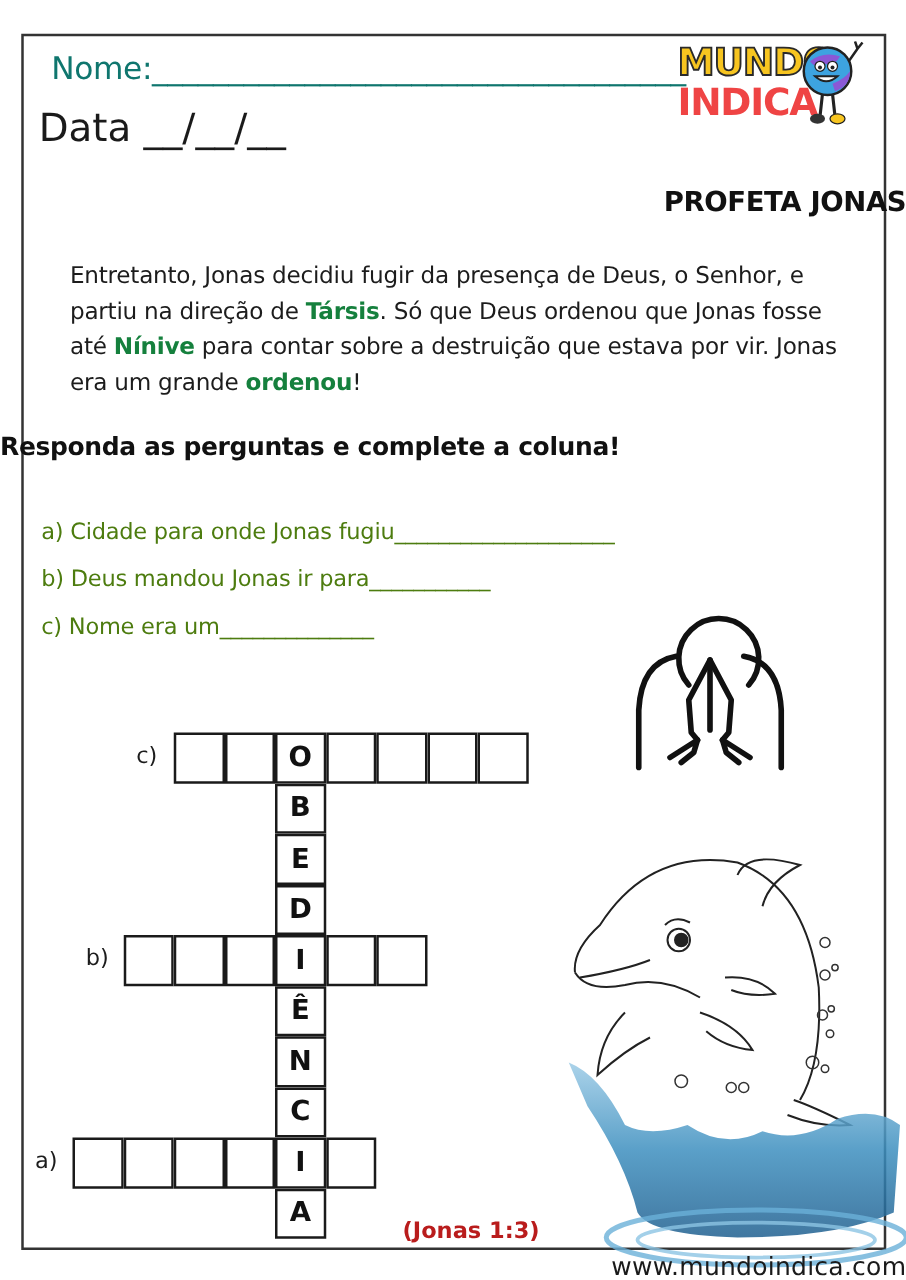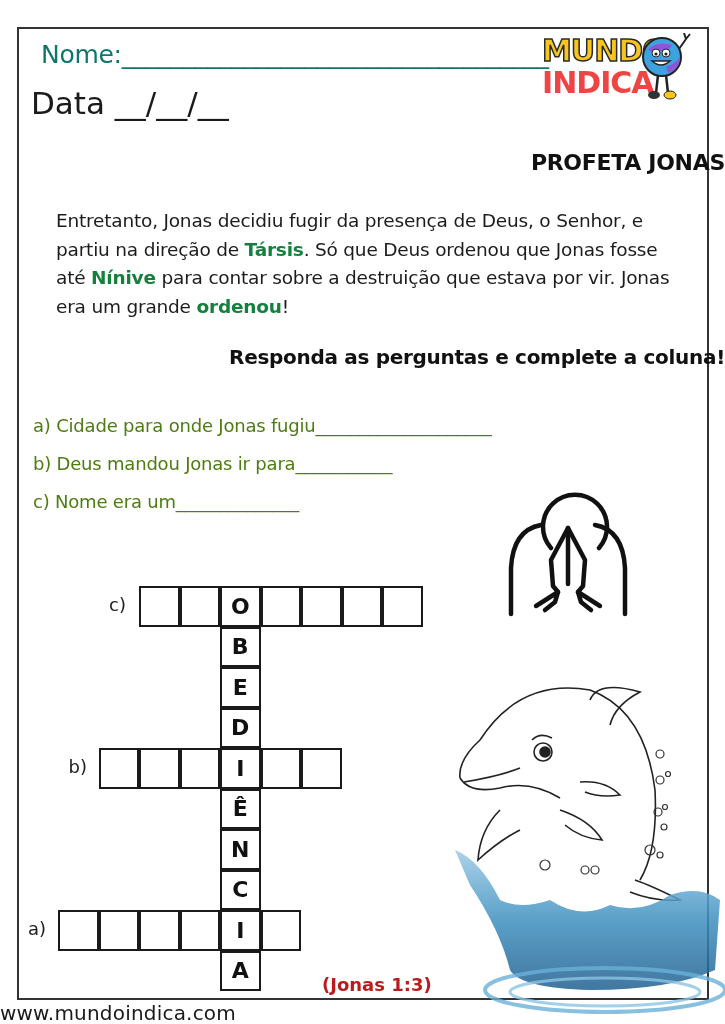--- a/index.html
+++ b/index.html
@@ -19,33 +19,33 @@
       -webkit-text-stroke: 1.5px #2a2a2a; line-height: 32px;
     }
     .logo .indica {
       position: absolute; left: 2px; top: 32px; font-family: "DejaVu Sans", sans-serif; font-weight: bold;
       font-size: 30px; color: #ef4444; letter-spacing: -1px; line-height: 32px;
     }
     .logo .globe { position: absolute; left: 98px; top: -2px; }
     .title { left: 0; width: 725px; top: 150px; text-align: right; font-weight: bold; font-size: 22px; letter-spacing: -0.3px; }
     .para { left: 56px; top: 207px; width: 630px; font-size: 18.5px; line-height: 28.5px; color: #1c1c1c; letter-spacing: -0.2px; }
     .para b { font-weight: bold; color: #15803d; }
-    .instruction { left: 0; width: 725px; top: 345px; text-align: right; font-weight: bold; font-size: 20px; letter-spacing: -0.3px; }
+    .instruction { left: 0; width: 725px; top: 345px; text-align: left; font-weight: bold; font-size: 20px; letter-spacing: -0.3px; }
     .question { left: 33px; font-size: 18px; white-space: nowrap; color: #4d7c0f; letter-spacing: -0.2px; }
     .q-a { top: 415px; }
     .q-b { top: 453px; }
     .q-c { top: 491px; }
     .cell {
       position: absolute; width: 40.5px; height: 40.5px; border: 2px solid #1a1a1a;
       display: flex; align-items: center; justify-content: center;
       font-weight: bold; font-size: 22px; color: #111; background: #fff;
     }
     .row-label { position: absolute; font-size: 18px; color: #1c1c1c; }
     .ref { left: 322px; top: 974px; font-size: 18px; font-weight: bold; color: #b91c1c; }
-    .footer { left: 0; width: 725px; top: 1001px; text-align: left; font-size: 20px; color: #1a1a1a; letter-spacing: 0.2px; }
+    .footer { left: 0; width: 725px; top: 1001px; text-align: right; font-size: 20px; color: #1a1a1a; letter-spacing: 0.2px; }
     .pray { left: 503px; top: 488px; }
     .dolphin { left: 440px; top: 670px; }
   </style>
 </head>
 <body>
 
 <div class="frame"></div>
 
 <div class="abs name-line">Nome:___________________________________</div>
 <div class="abs date-line">Data __/__/__</div>

